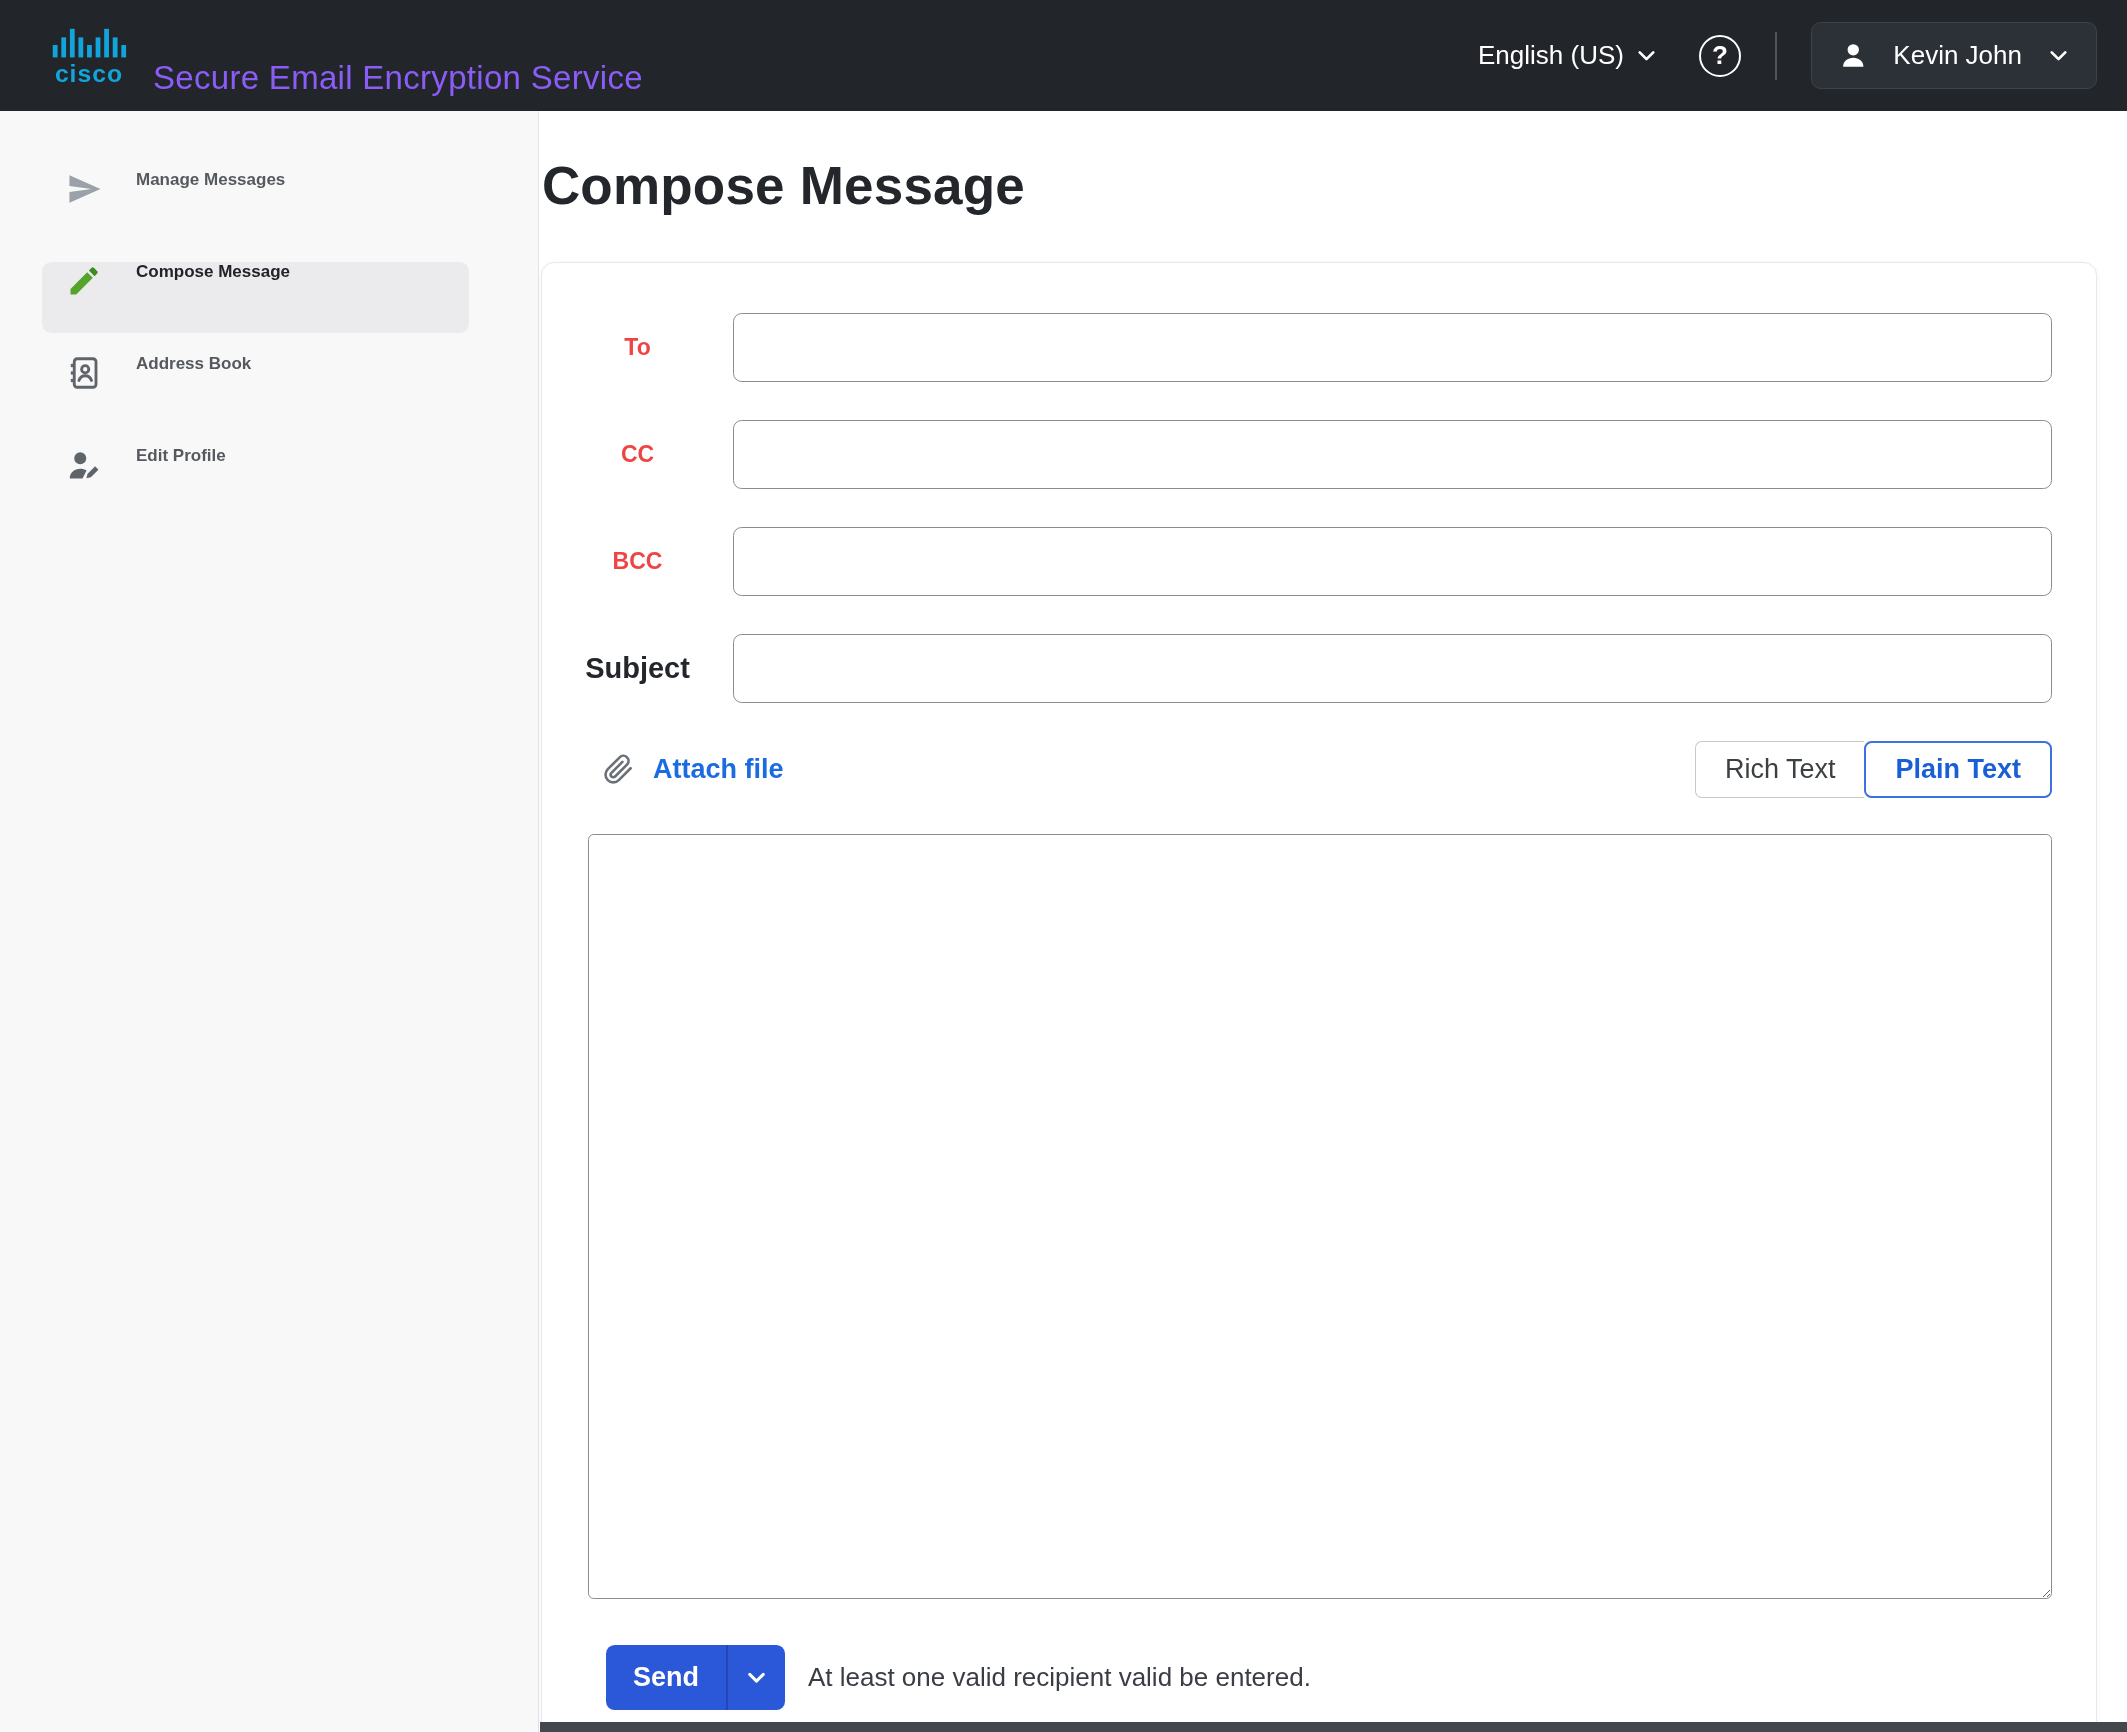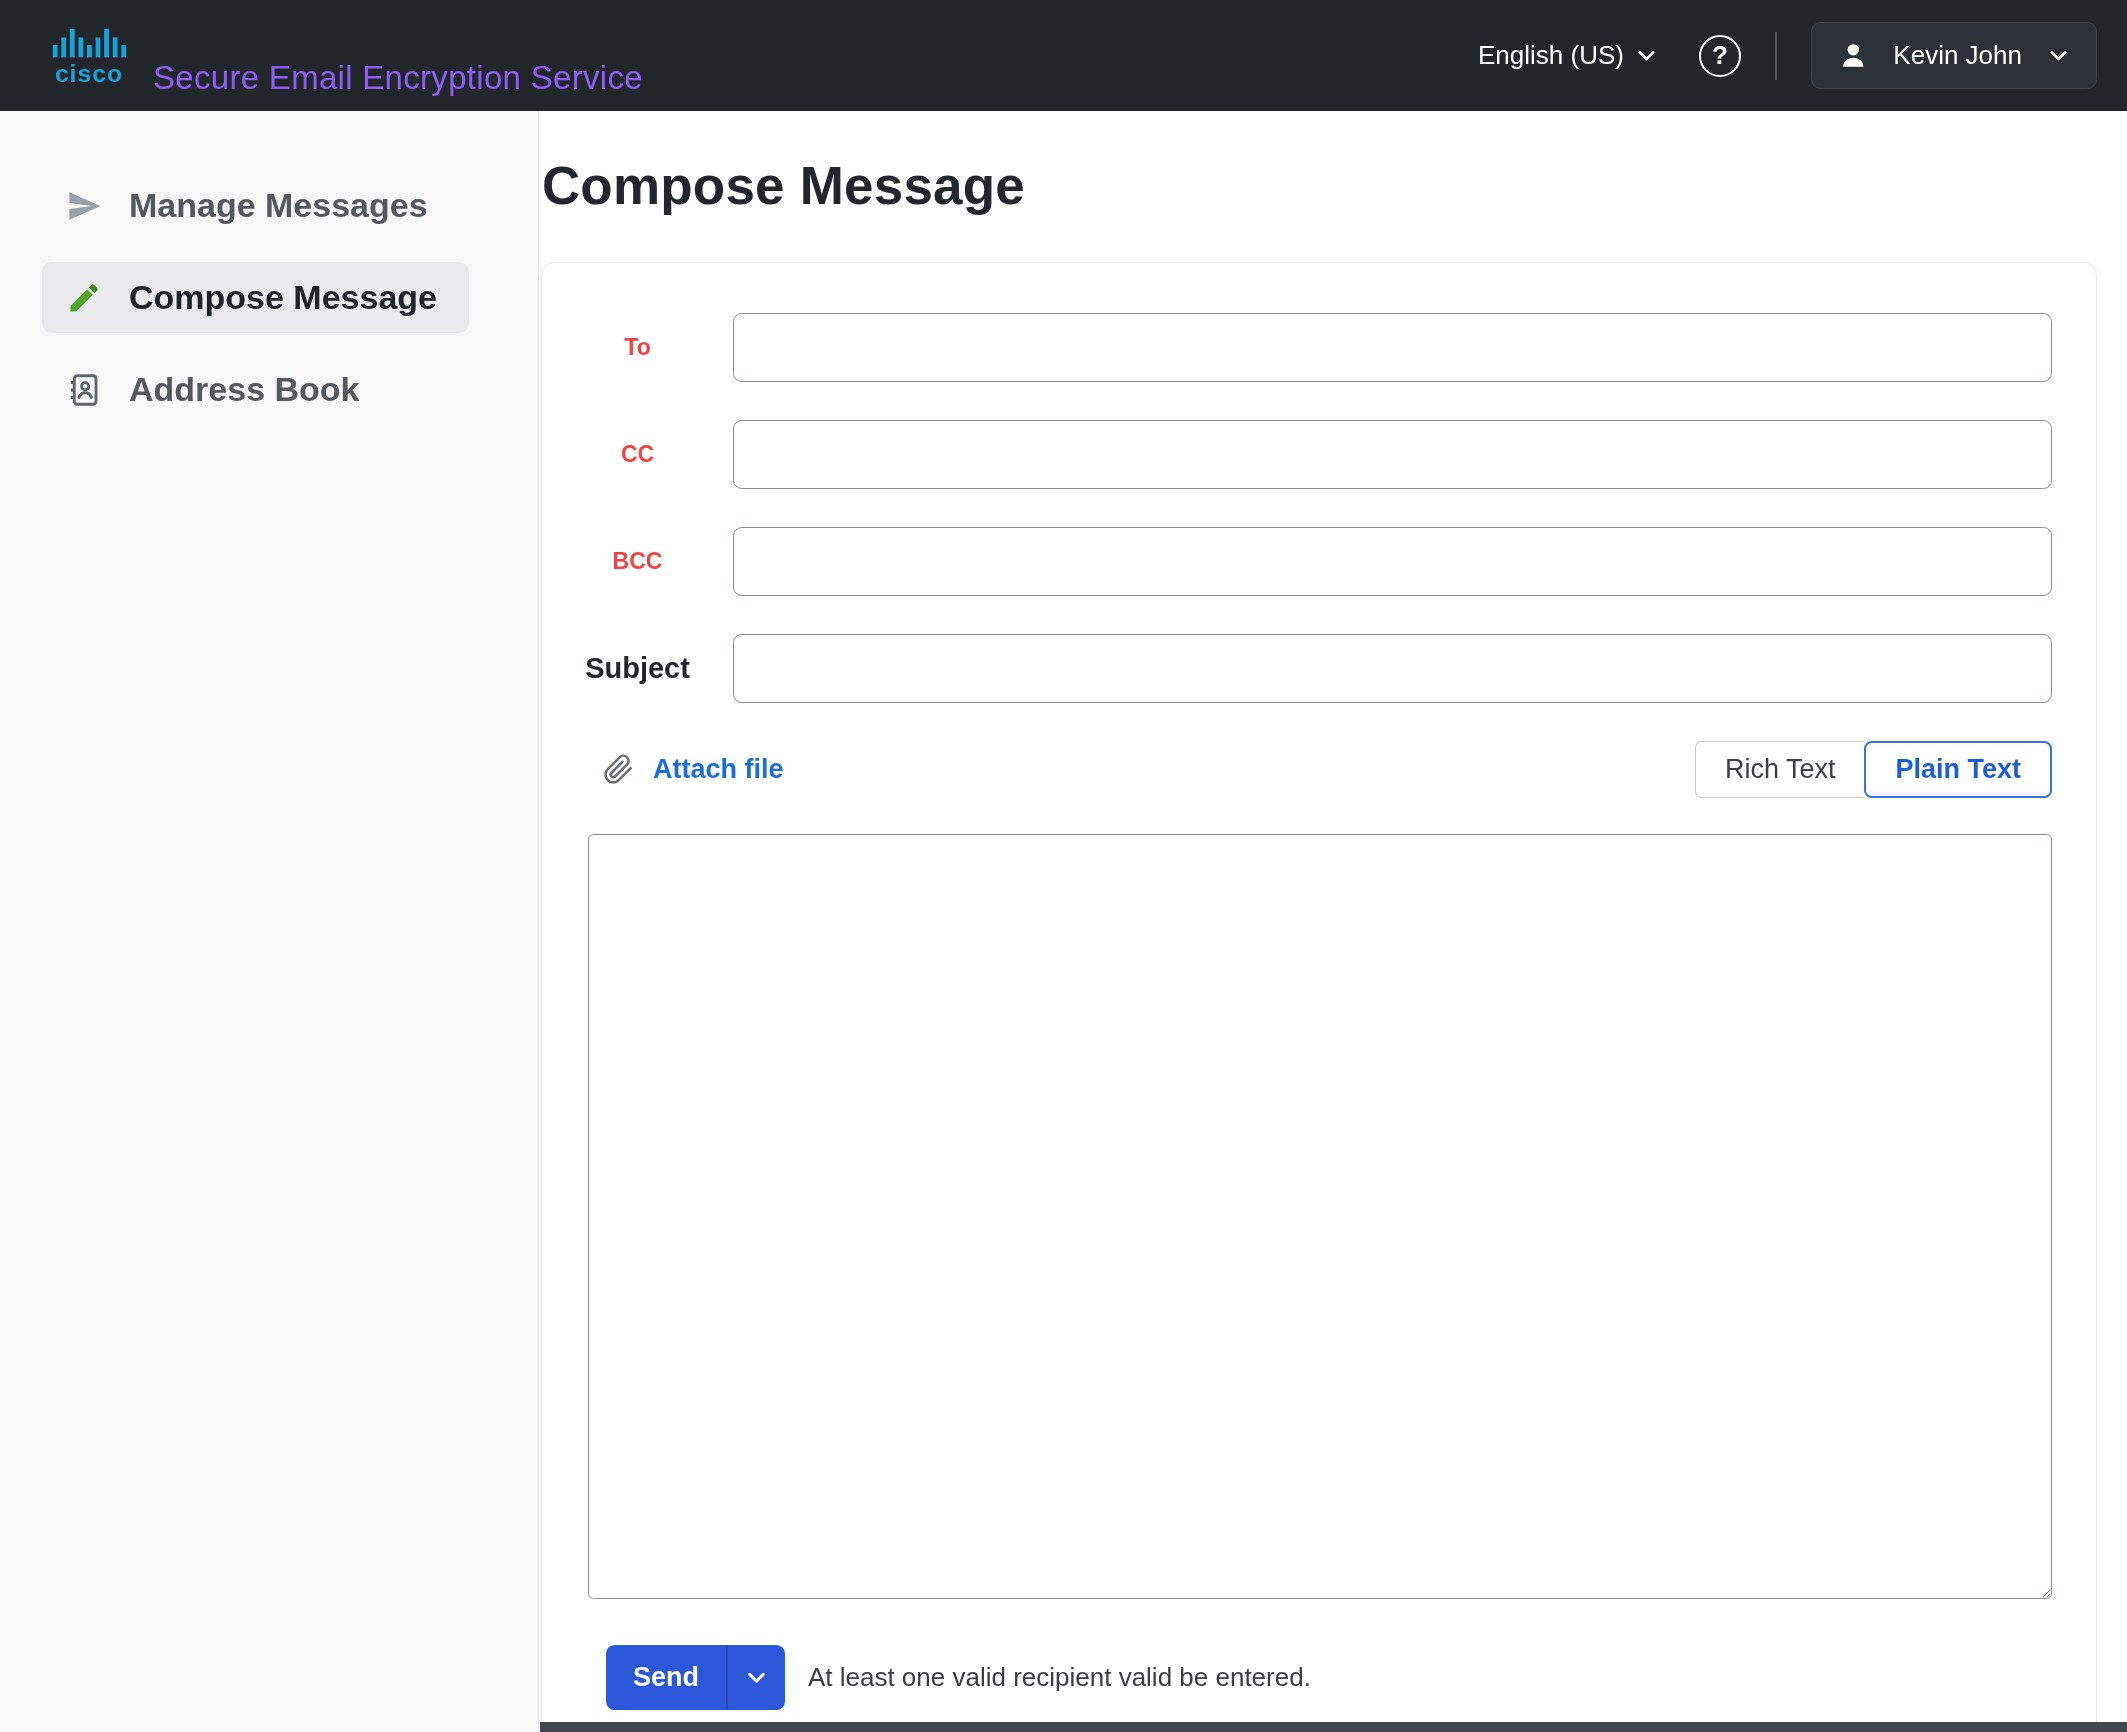--- a/index.html
+++ b/index.html
@@ -33,23 +33,23 @@
     background: #2c3137; border: 1px solid #3d434a; border-radius: 9.6px;
     height: 67px; padding: 0 25px; color: #fff; font-size: 26px; font-weight: 500; cursor: pointer;
   }
 
   
   .sidebar {
     position: absolute; top: 111px; left: 0; width: 539px; height: 1621px;
     background: #f8f8f9; border-right: 1px solid #e3e4e6; padding-top: 59px;
   }
   .side-item {
-    display: flex; align-items: center; gap: 26px; height: 71px;
+    display: flex; gap: 33px; height: 71px;
     margin: 0 69px 21px 42px; padding: 0 23px; border-radius: 9.6px;
-    font-size: 34px; font-weight: 700; color: #55595e; cursor: pointer;
+    font-size: 17px; font-weight: 700; color: #55595e; cursor: pointer;
   }
   .side-item.active { background: #ebebee; color: #202327; }
   .side-icon { width: 38px; height: 38px; flex: none; display: flex; align-items: center; justify-content: center; }
 
   
   .main {
     position: absolute; top: 111px; left: 540px; width: 1588px; height: 1621px;
     background: #fff;
   }
   .page-title { margin: 44px 0 0 1.9px; font-size: 53px; font-weight: 700; color: #23262a; letter-spacing: 0.2px; }
@@ -171,20 +171,30 @@
         <circle cx="12.8" cy="9.5" r="2.4" fill="none" stroke="#5f646a" stroke-width="1.9"></circle>
         <path d="M8.6 17c.7-2.2 2.4-3.2 4.2-3.2s3.5 1 4.2 3.2" fill="none" stroke="#5f646a" stroke-width="1.9" stroke-linecap="round"></path>
         <line x1="3.2" y1="7" x2="5.5" y2="7" stroke="#5f646a" stroke-width="2.2"></line>
         <line x1="3.2" y1="12" x2="5.5" y2="12" stroke="#5f646a" stroke-width="2.2"></line>
         <line x1="3.2" y1="17" x2="5.5" y2="17" stroke="#5f646a" stroke-width="2.2"></line>
       </svg>
     </span>
     <span>Address Book</span>
   </div>
 
+  <div class="side-item">
+    <span class="side-icon">
+      <svg width="36" height="36" viewBox="0 0 24 24">
+        <circle cx="9.5" cy="7.5" r="4" fill="#5f646a"></circle>
+        <path d="M2.5 21c0-4 3.1-6.5 7-6.5 1.6 0 3 .4 4.2 1.1L11 21z" fill="#5f646a"></path>
+        <path d="M13.6 20.9l.8-3 5-5 2.2 2.2-5 5z" fill="#5f646a"></path>
+      </svg>
+    </span>
+    <span>Edit Profile</span>
+  </div>
 
 </div>
 
 <div class="main">
   <div class="page-title">Compose Message</div>
 
   <div class="card">
 
     <div class="form-row">
       <div class="row-label">To</div>

